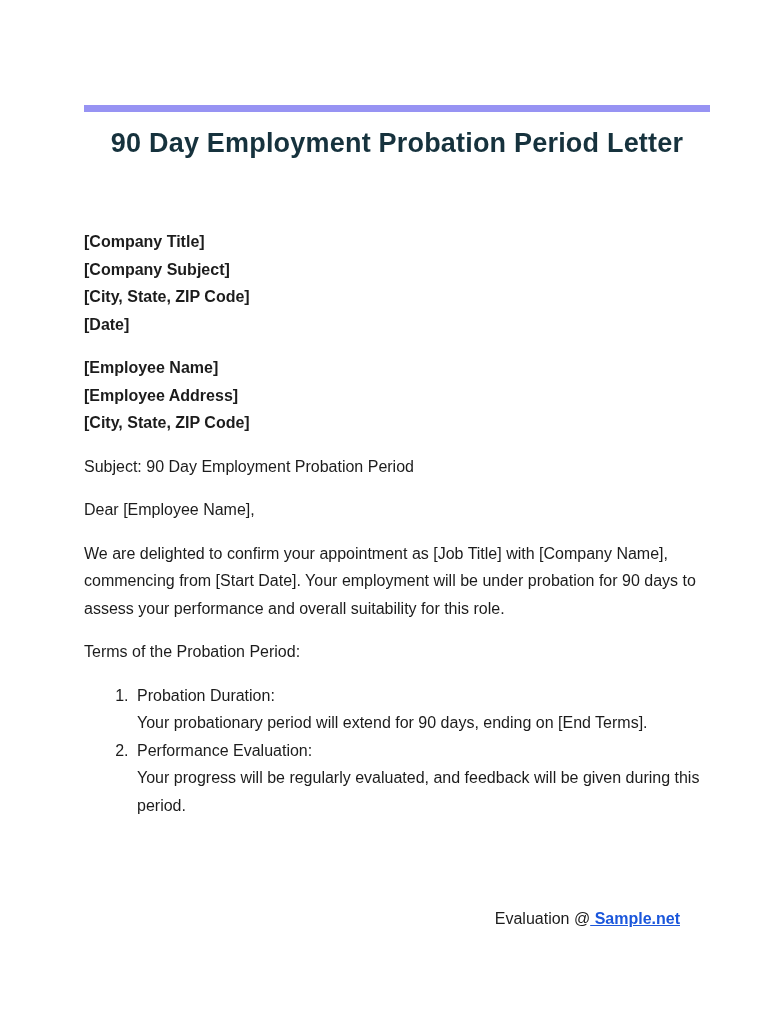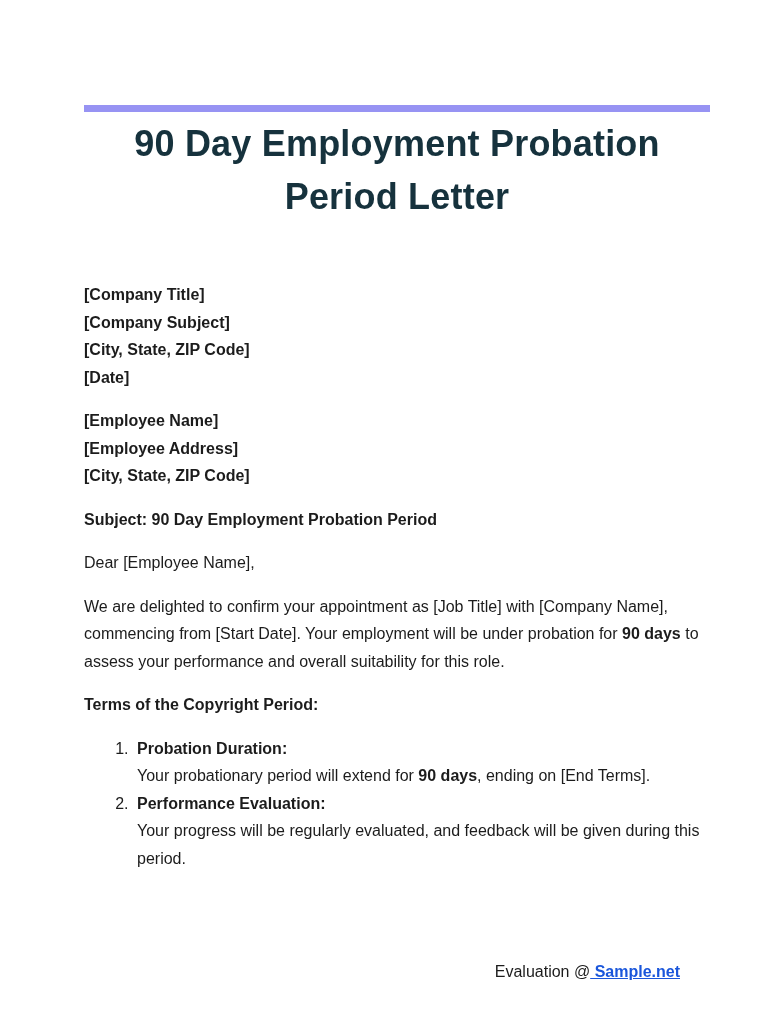--- a/index.html
+++ b/index.html
@@ -20,35 +20,35 @@
     width: 626px;
     padding-top: 105px;
   }
   .accent-bar {
     height: 7px;
     width: 100%;
     background: #9793f3;
   }
   .title {
     margin: 5px 0 0 0;
-    font-size: 36px;
+    font-size: 27px;
     line-height: 53px;
     font-weight: 700;
     text-align: center;
     color: #16323d;
     letter-spacing: 0.2px;
   }
   .body-text, p, li, .line {
     font-size: 16px;
     line-height: 27.5px;
   }
   p { margin: 16px 0; }
   .address-block { margin: 16px 0; }
   .sender-block { margin-top: 58px; }
-  .bold { font-weight: 700; }
+  .bold { font-weight: 400; }
   .address-block .line { font-weight: 700; }
   ol.terms-list {
     margin: 1px 0;
     padding-left: 49px;
   }
   ol.terms-list li { padding-left: 4px; }
   .footer {
     margin-top: 86px;
     padding-right: 30px;
     text-align: right;
@@ -83,21 +83,21 @@
     <div class="line">[Employee Address]</div>
     <div class="line">[City, State, ZIP Code]</div>
   </div>
 
   <p class="bold">Subject: 90 Day Employment Probation Period</p>
 
   <p>Dear [Employee Name],</p>
 
   <p><span>We are delighted to confirm your appointment as [Job Title] with [Company Name], commencing from [Start Date]. Your employment will be under probation for </span><span class="bold">90 days</span><span> to assess your performance and overall suitability for this role.</span></p>
 
-  <p class="bold">Terms of the Copyright Period:</p>
+  <p class="bold">Terms of the Probation Period:</p>
 
   <ol class="terms-list">
     <li>
       <div class="bold">Probation Duration:</div>
       <div><span>Your probationary period will extend for </span><span class="bold">90 days</span><span>, ending on [End Terms].</span></div>
     </li>
     <li>
       <div class="bold">Performance Evaluation:</div>
       <div><span>Your progress will be regularly evaluated, and feedback will be given during this period.</span><span class="bold"></span><span></span></div>
     </li>

